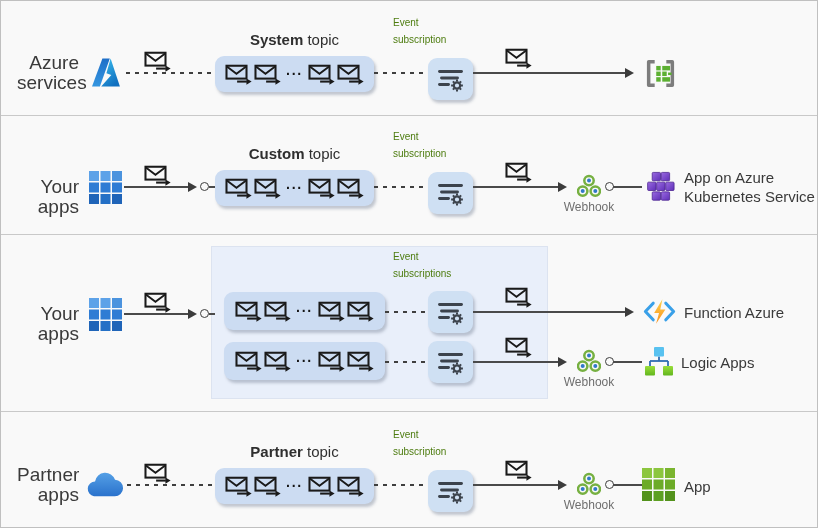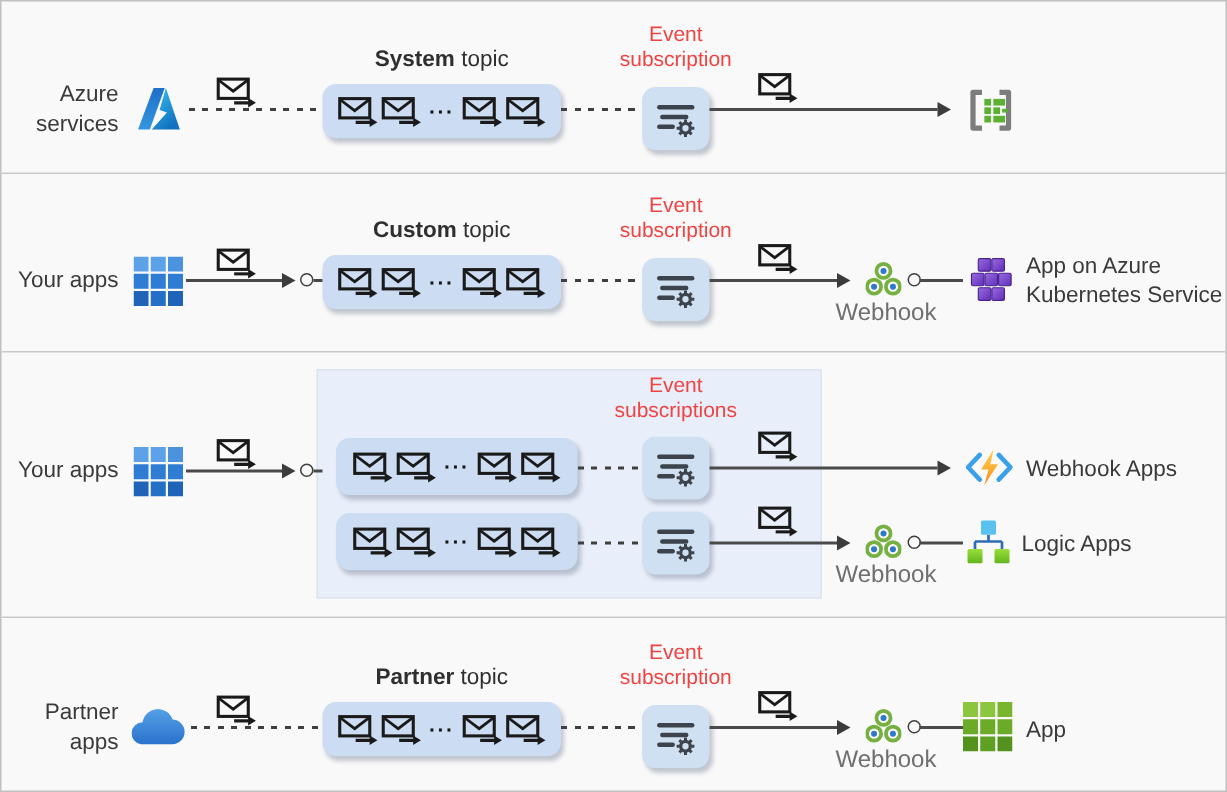--- a/index.html
+++ b/index.html
@@ -1,34 +1,34 @@
 <!DOCTYPE html>
 <html><head>
 <meta charset="utf-8">
 <style>
   html,body{margin:0;padding:0;background:#e8e8e8;font-family:"Liberation Sans",sans-serif;}
   #canvas{position:relative;width:818px;height:528px;background:#f9f9f9;border:1px solid #c0c0c0;box-sizing:border-box;overflow:hidden;}
   .abs{position:absolute;}
   .sep{position:absolute;left:0;width:818px;height:1px;background:#c9c9c9;}
-  .lbl{font-size:15px;color:#3a3a3a;line-height:20px;white-space:pre-line;}
+  .lbl{font-size:19px;color:#3a3a3a;line-height:20px;white-space:pre-line;}
   .r{text-align:right;}
   .tlbl{font-size:15px;color:#3a3a3a;line-height:19px;white-space:pre-line;}
   .title{font-size:15px;color:#2f2f2f;text-align:center;white-space:nowrap;}
   .title b{font-weight:700;}
-  .sublbl{font-size:14px;color:#ef4444;text-align:center;line-height:17px;white-space:pre-line;}
+  .sublbl{font-size:10px;color:#4d7c0f;text-align:left;line-height:17px;white-space:pre-line;}
   .topic{background:#ccdcf2;border-radius:9px;box-shadow:2px 3px 3px rgba(125,135,155,.45);
          display:flex;align-items:center;justify-content:center;gap:2px;}
   .dots{font-weight:700;font-size:14px;color:#151515;margin:0 3px;letter-spacing:1px;line-height:20px;}
   .subbox{background:#cfe0f3;border-radius:9px;box-shadow:2px 3px 3px rgba(125,135,155,.45);
           display:flex;align-items:center;justify-content:center;}
   .solid{height:1.5px;background:#4a4a4a;}
   .dash{height:1.6px;background:repeating-linear-gradient(90deg,#3f3f3f 0 4px,transparent 4px 9px);}
   .ah{width:0;height:0;border-left:9px solid #3c3c3c;border-top:5px solid transparent;border-bottom:5px solid transparent;}
   .circ{width:7px;height:7px;border:1.6px solid #3f3f3f;border-radius:50%;background:#f9f9f9;box-sizing:content-box;}
-  .whlbl{font-size:16px;color:#6f6f6f;text-align:center;}
+  .whlbl{font-size:12px;color:#6f6f6f;text-align:center;}
   .container3{background:#e9effa;border:1px solid #dce3f0;box-sizing:border-box;}
   svg.env{width:27px;height:21px;}
   svg.envb{width:27px;height:21px;}
 </style>
 </head>
 <body>
 
 <svg width="0" height="0" style="position:absolute">
   <defs>
     <linearGradient id="azgL" x1="0" y1="0" x2="0" y2="1">
@@ -348,21 +348,21 @@
   </div>
 
   <div class="solid abs" style="left:472px;top:310px;width:152px"></div>
   <div class="ah abs" style="left:624px;top:306px"></div>
   <svg class="env abs" style="left:504px;top:286px">
       <use href="#sym-env"></use>
     </svg>
   <svg class="abs" style="left:641px;top:295px" width="35" height="31">
       <use href="#sym-func"></use>
     </svg>
-  <div class="tlbl abs" style="left:683px;top:302px">Webhook Apps</div>
+  <div class="tlbl abs" style="left:683px;top:302px">Function Azure</div>
 
   <div class="solid abs" style="left:472px;top:360px;width:85px"></div>
   <div class="ah abs" style="left:557px;top:356px"></div>
   <svg class="env abs" style="left:504px;top:336px">
       <use href="#sym-env"></use>
     </svg>
   <svg class="abs" style="left:576px;top:348px" width="24" height="24">
       <use href="#sym-webhook"></use>
     </svg>
   <div class="whlbl abs" style="left:556px;top:374px;width:64px">Webhook</div>

